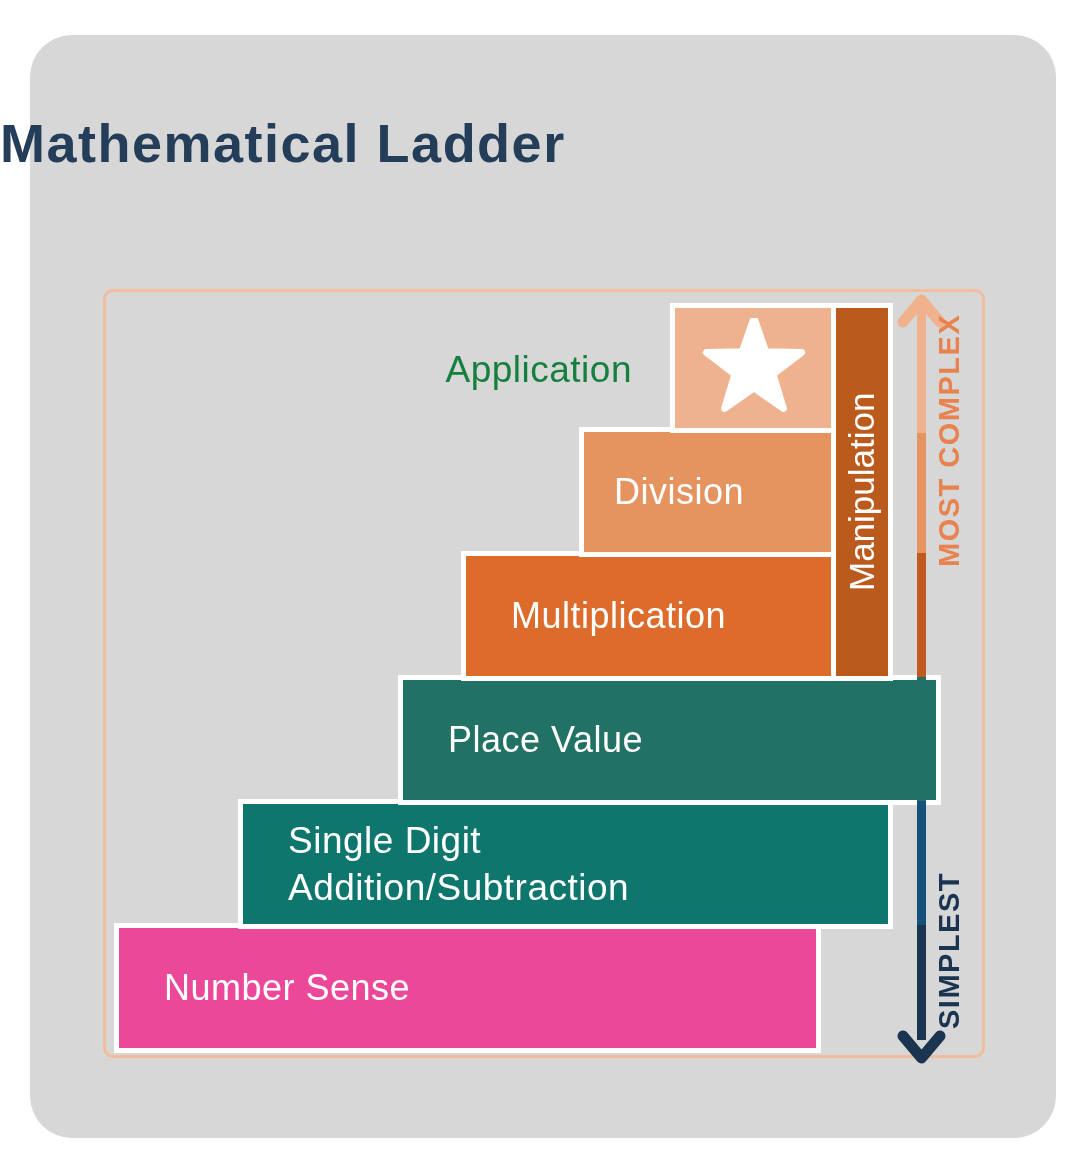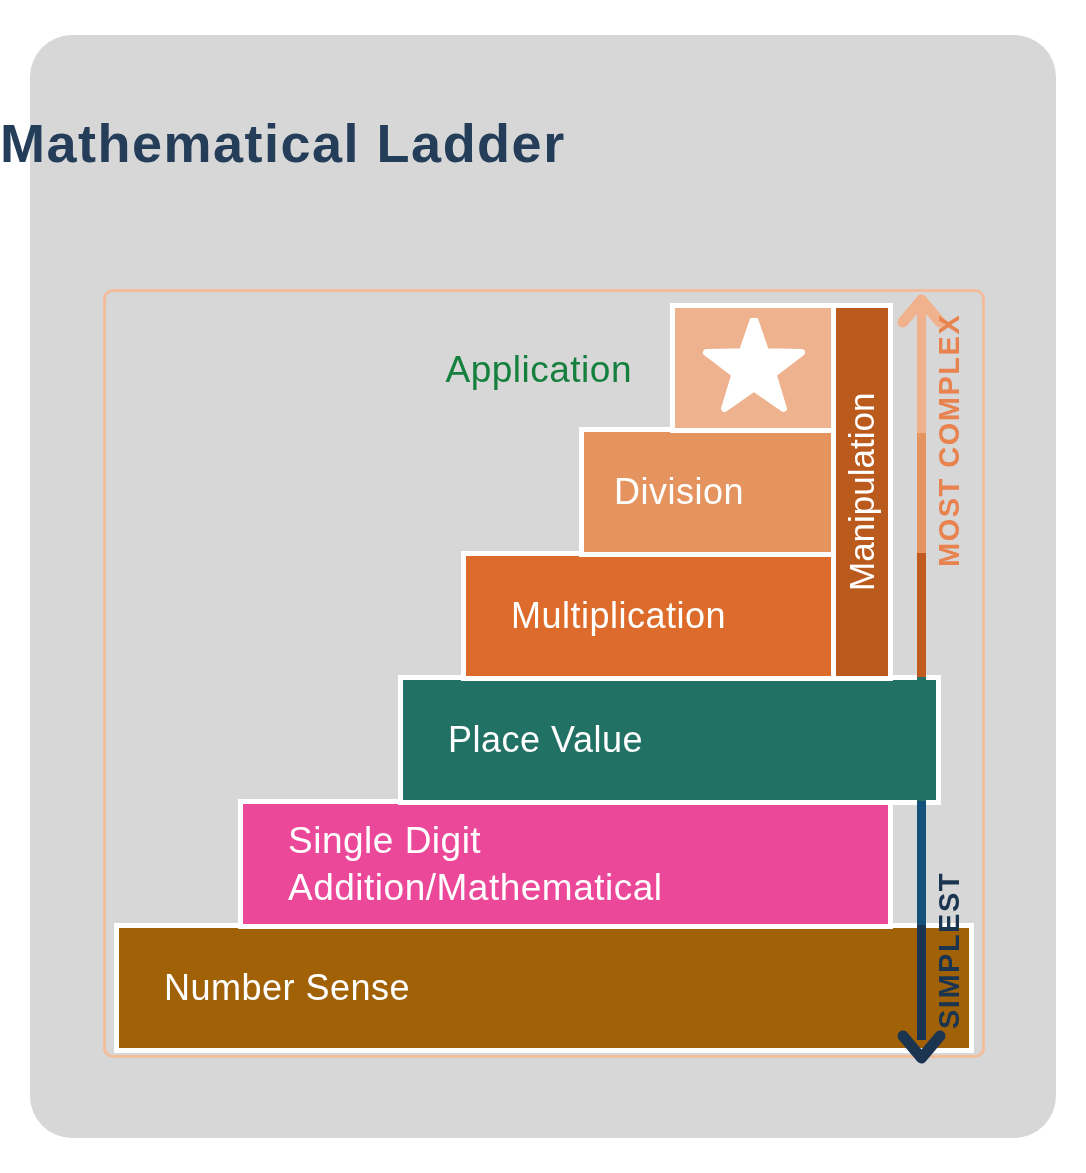--- a/index.html
+++ b/index.html
@@ -37,22 +37,22 @@
   .step {
     position: absolute;
     box-shadow: 0 0 0 5px #ffffff;
     display: flex;
     align-items: center;
     color: #ffffff;
     font-size: 36px;
     letter-spacing: 0.5px;
   }
   .step .pad { padding-left: 45px; }
-  .step-number-sense   { left: 119px; top: 928px; width: 850px; height: 120px; background: #a16207; }
-  .step-single-digit   { left: 243px; top: 804px; width: 645px; height: 120px; background: #ec4899; font-size: 37px; }
+  .step-number-sense   { left: 119px; top: 928px; width: 697px; height: 120px; background: #ec4899; }
+  .step-single-digit   { left: 243px; top: 804px; width: 645px; height: 120px; background: #0f766e; font-size: 37px; }
   .step-single-digit .pad { line-height: 47px; }
   .step-place-value    { left: 355px; top: 680px; width: 533px; height: 120px; background: #217164; margin-left: 48px; }
   .step-multiplication { left: 466px; top: 556px; width: 366px; height: 120px; background: #dd6c2c; }
   .step-division       { left: 584px; top: 432px; width: 248px; height: 120px; background: #e5945f; }
   .step-division .pad  { padding-left: 30px; }
   .step-application    { left: 675px; top: 308px; width: 157px; height: 120px; background: #eeb28f; justify-content: center; }
   .side-column {
     position: absolute;
     left: 836px; top: 308px;
     width: 52px; height: 368px;
@@ -115,21 +115,21 @@
 
   <div class="frame"></div>
 
   <div class="step step-number-sense">
     <span class="pad">Number Sense</span>
   </div>
 
   <div class="step step-single-digit">
     <span class="pad">
       <span>Single Digit</span><br>
-      <span>Addition/Mathematical</span>
+      <span>Addition/Subtraction</span>
     </span>
   </div>
 
   <div class="step step-place-value">
     <span class="pad">Place Value</span>
   </div>
 
   <div class="step step-multiplication">
     <span class="pad">Multiplication</span>
   </div>

